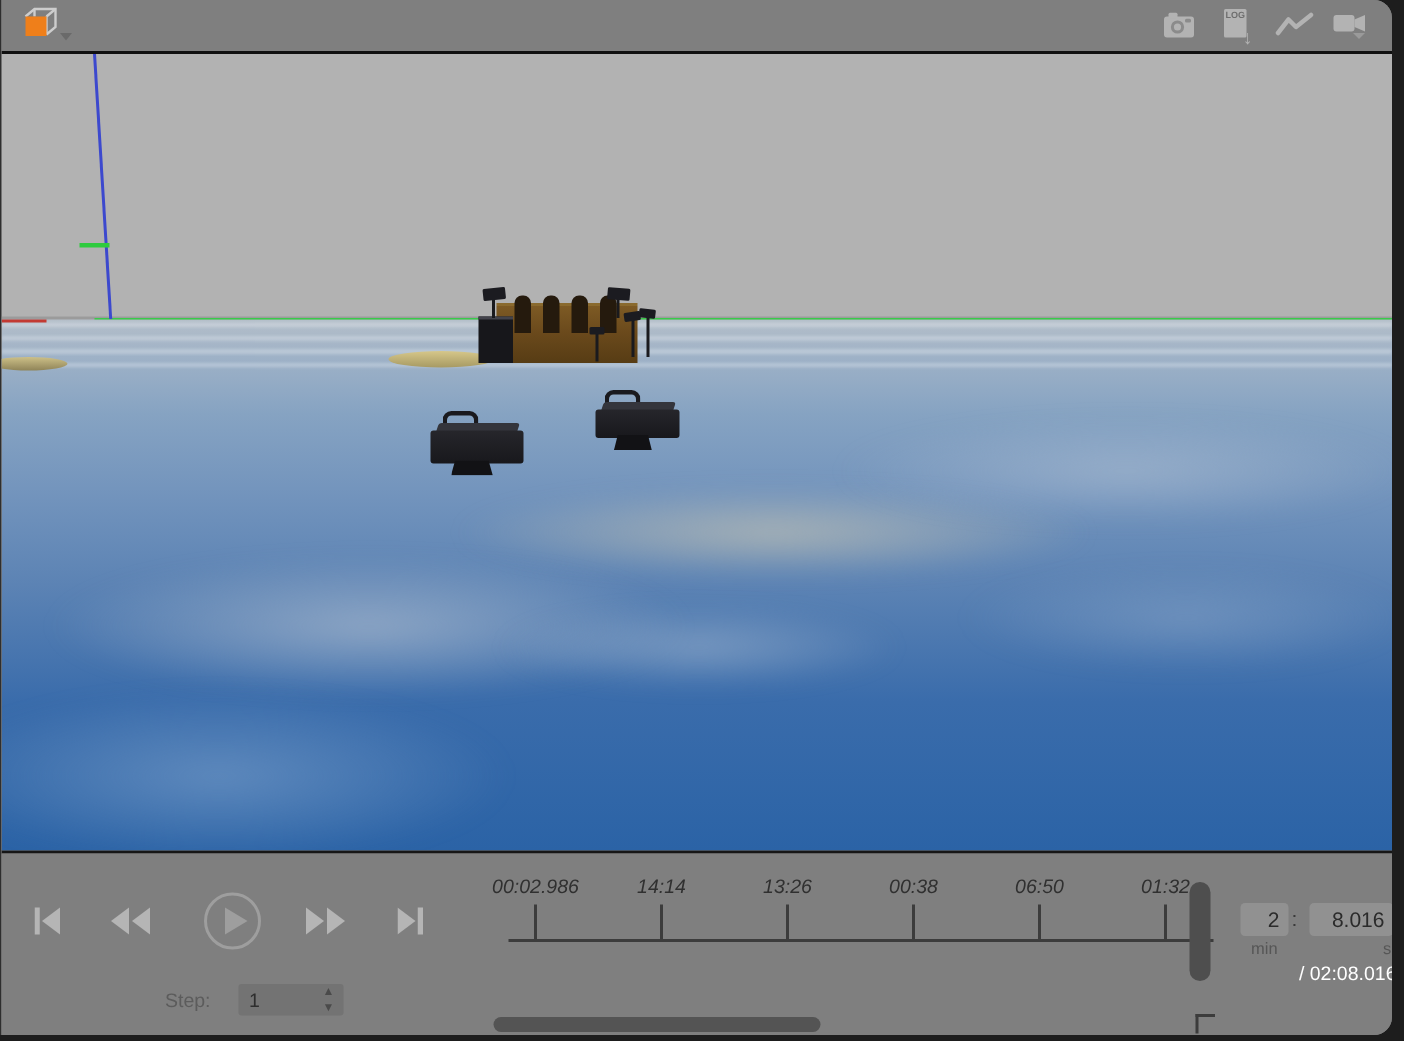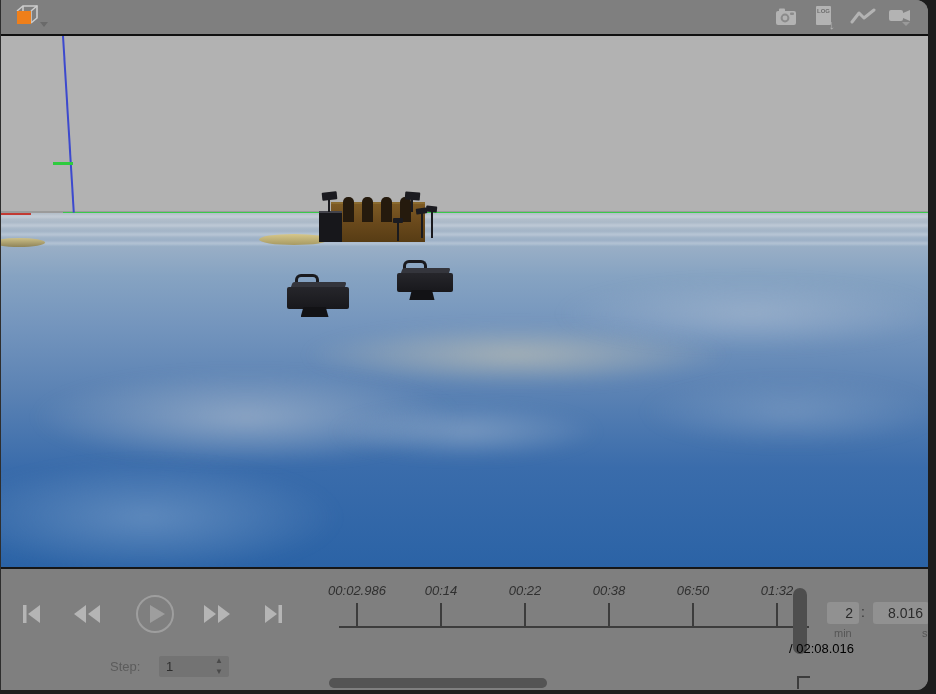--- a/index.html
+++ b/index.html
@@ -52,21 +52,21 @@
   .bottombar{position:absolute;left:0;top:569px;width:927px;height:121px;background:#7f7f7f;}
   .pb{position:absolute;top:35px;cursor:pointer;}
   .tl-label{position:absolute;top:14px;transform:translateX(-50%);font-size:13px;color:#303030;white-space:nowrap;font-style:italic;}
   .tl-tick{position:absolute;top:34px;width:2px;height:24px;background:#3c3c3c;}
   .tl-base{position:absolute;left:338px;top:57px;width:470px;height:2px;background:#3c3c3c;}
   .scrubber{position:absolute;left:792px;top:19px;width:14px;height:66px;background:#4e4e4e;border-radius:7px;cursor:grab;}
   .t-input{position:absolute;top:33px;height:22px;background:#919191;border:none;border-radius:3px;
            font-family:inherit;font-size:14px;color:#2b2b2b;text-align:right;padding:0 6px;box-sizing:border-box;}
   .t-colon{position:absolute;left:860px;top:35px;font-size:14px;color:#3a3a3a;}
   .t-unit{position:absolute;top:58px;font-size:11px;color:#565656;}
-  .t-total{position:absolute;left:788px;top:72px;width:142px;font-size:13px;color:#000000;}
+  .t-total{position:absolute;left:788px;top:72px;width:142px;text-align:right;font-size:13px;color:#ffffff;}
   .step-label{position:absolute;left:109px;top:90px;font-size:13px;color:#5c5c5c;}
   .spinbox{position:absolute;left:158px;top:87px;width:70px;height:21px;background:#737373;border-radius:2px;}
   .spinbox input{position:absolute;left:0;top:0;width:52px;height:21px;background:transparent;border:none;
            font-family:inherit;font-size:13px;color:#2e2e2e;padding:0 0 0 7px;}
   .spin-arrows{position:absolute;right:4px;top:1px;width:12px;height:19px;display:flex;flex-direction:column;justify-content:space-between;cursor:pointer;}
   .spin-arrows span{font-size:8px;line-height:8px;color:#4a4a4a;text-align:center;}
   .hscroll{position:absolute;left:328px;top:109px;width:218px;height:10px;background:#545454;border-radius:5px;cursor:grab;}
   .bracket{position:absolute;left:796px;top:107px;width:11px;height:11px;border-left:2px solid #3c3c3c;border-top:2px solid #3c3c3c;}
 </style>
 </head>
@@ -201,23 +201,23 @@
     <div class="pb" style="left:264px;">
       <svg width="17" height="20" viewBox="0 0 17 20">
         <path d="M0 1 L0 19 L12 10 Z" fill="#b5b5b5"></path>
         <rect x="13.5" y="1" width="3.5" height="18" fill="#b5b5b5"></rect>
       </svg>
     </div>
 
     <div id="ruler">
           <div class="tl-label" style="left: 356px;">00:02.986</div>
           <div class="tl-tick" style="left: 355px;"></div>
-          <div class="tl-label" style="left: 440px;">00:14</div>
+          <div class="tl-label" style="left: 440px;">14:14</div>
           <div class="tl-tick" style="left: 439px;"></div>
-          <div class="tl-label" style="left: 524px;">00:22</div>
+          <div class="tl-label" style="left: 524px;">13:26</div>
           <div class="tl-tick" style="left: 523px;"></div>
           <div class="tl-label" style="left: 608px;">00:38</div>
           <div class="tl-tick" style="left: 607px;"></div>
           <div class="tl-label" style="left: 692px;">06:50</div>
           <div class="tl-tick" style="left: 691px;"></div>
           <div class="tl-label" style="left: 776px;">01:32</div>
           <div class="tl-tick" style="left: 775px;"></div>
         </div>
     <div class="tl-base"></div>
     <div class="scrubber"></div>

